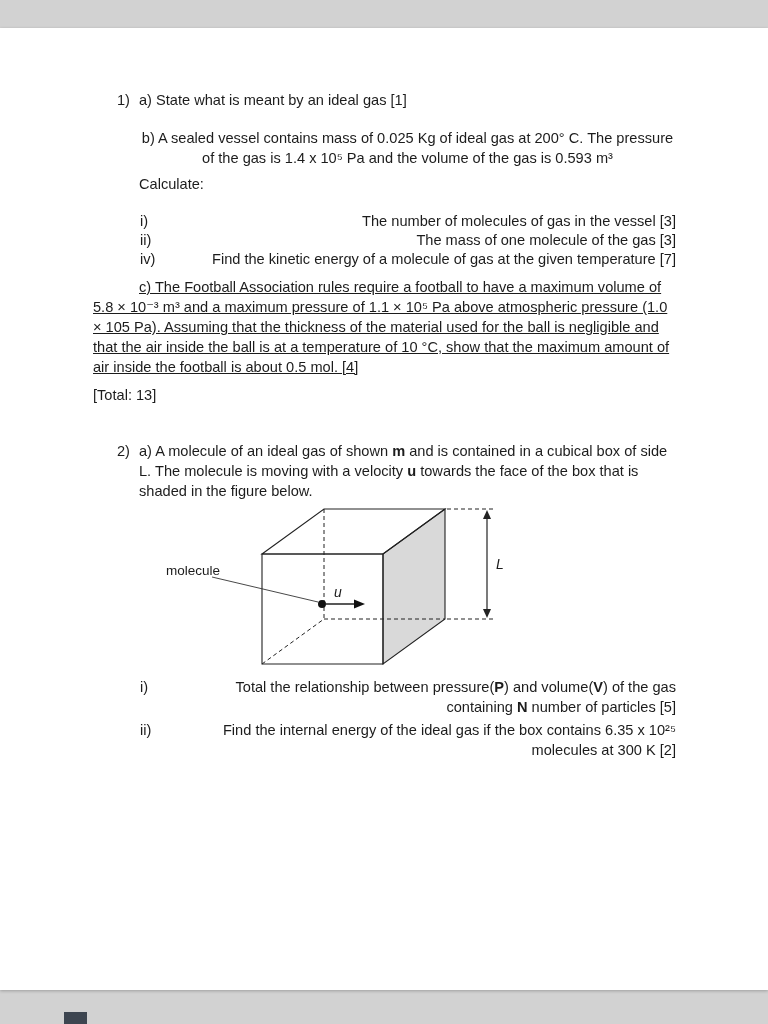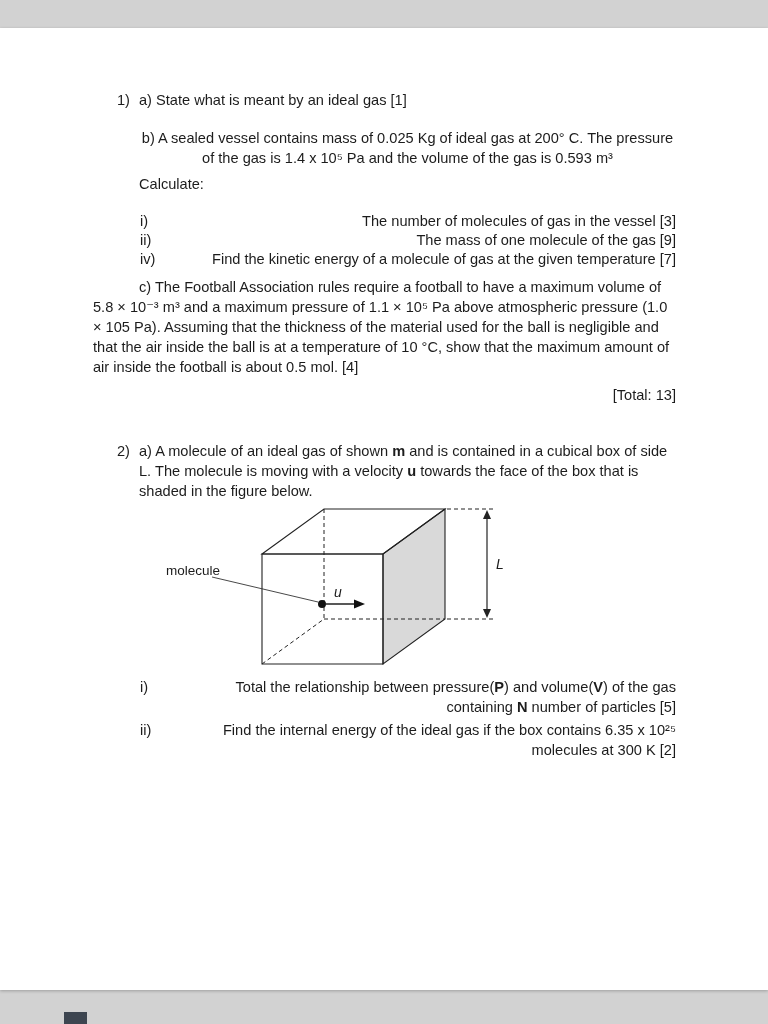--- a/index.html
+++ b/index.html
@@ -43,23 +43,24 @@
   .para-a { margin-bottom: 18px; }
   .para-b { margin-bottom: 6px; text-align: center; }
   .calculate-line { padding-left: 46px; margin-bottom: 18px; }
   .roman-list { padding-left: 47px; margin-bottom: 8px; }
   .roman-item { display: flex; line-height: 19px; }
   .roman-item .rlabel { width: 46px; flex: 0 0 46px; }
   .roman-item .rtext { flex: 1; text-align: right; }
   .para-c {
     text-indent: 46px;
     margin-bottom: 8px;
+    text-decoration: underline;
   }
   .total-line {
-    text-align: right;
+    text-align: left;
     margin-bottom: 36px;
   }
   .q2-block { margin-bottom: 0; }
   .bold { font-weight: bold; }
   .figure-wrap {
     margin: -4px 0 2px 47px;
     width: 380px;
     height: 178px;
   }
   .q2-list { margin-bottom: 32px; }
@@ -99,21 +100,21 @@
 
       <div class="calculate-line">Calculate:</div>
 
       <div class="roman-list">
         <div class="roman-item">
           <span class="rlabel">i)</span>
           <span class="rtext">The number of molecules of gas in the vessel [3]</span>
         </div>
         <div class="roman-item">
           <span class="rlabel">ii)</span>
-          <span class="rtext">The mass of one molecule of the gas [9]</span>
+          <span class="rtext">The mass of one molecule of the gas [3]</span>
         </div>
         <div class="roman-item">
           <span class="rlabel">iv)</span>
           <span class="rtext">Find the kinetic energy of a molecule of gas at the given temperature [7]</span>
         </div>
       </div>
 
       <div class="para-c">c) The Football Association rules require a football to have a maximum volume of 5.8 × 10⁻³ m³ and a maximum pressure of 1.1 × 10⁵ Pa above atmospheric pressure (1.0 × 105 Pa). Assuming that the thickness of the material used for the ball is negligible and that the air inside the ball is at a temperature of 10 °C, show that the maximum amount of air inside the football is about 0.5 mol. [4]</div>
 
       <div class="total-line">[Total: 13]</div>

